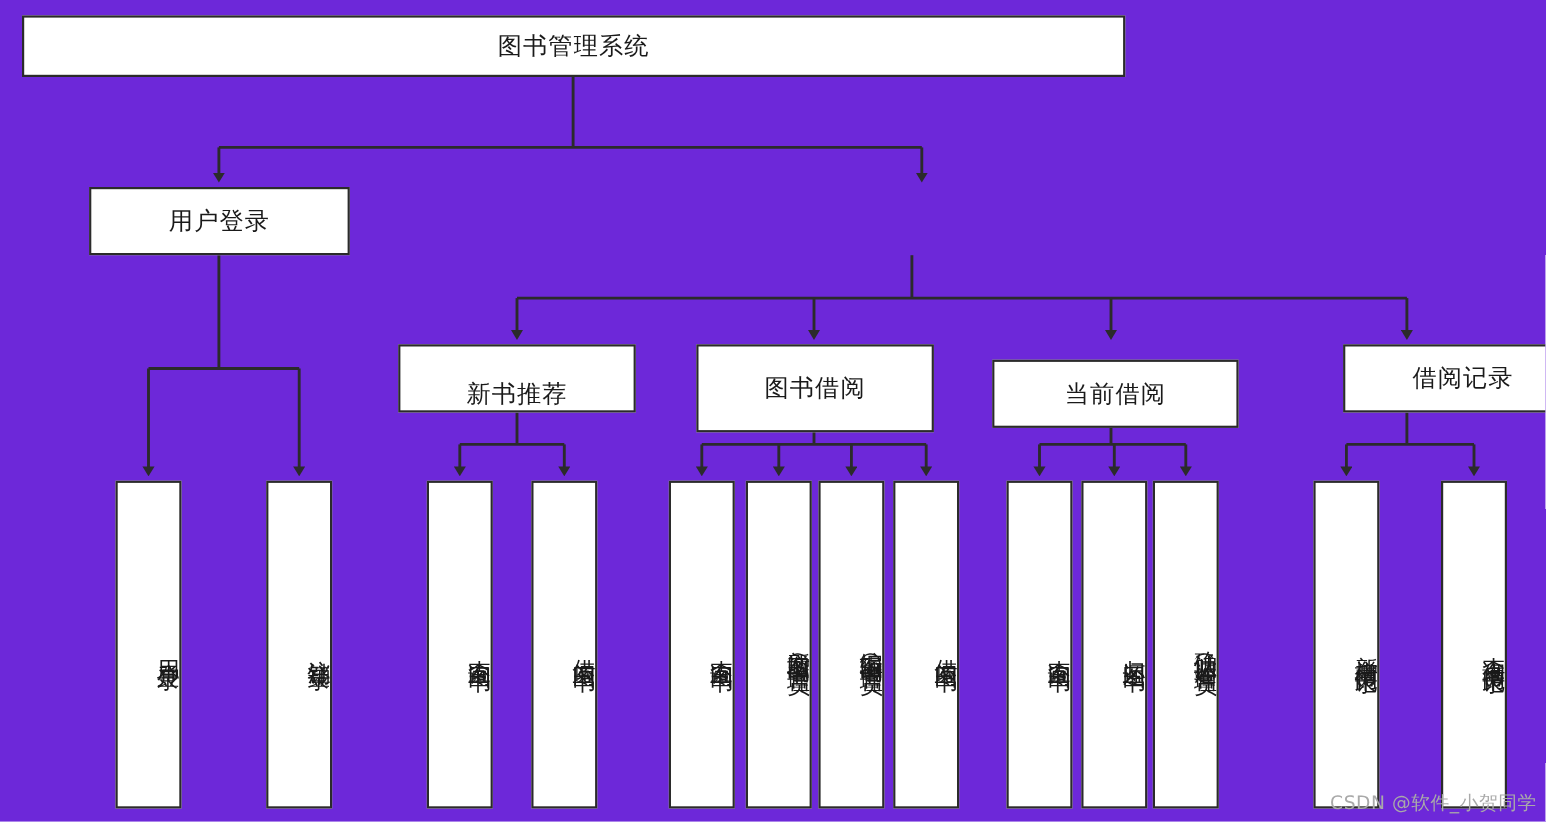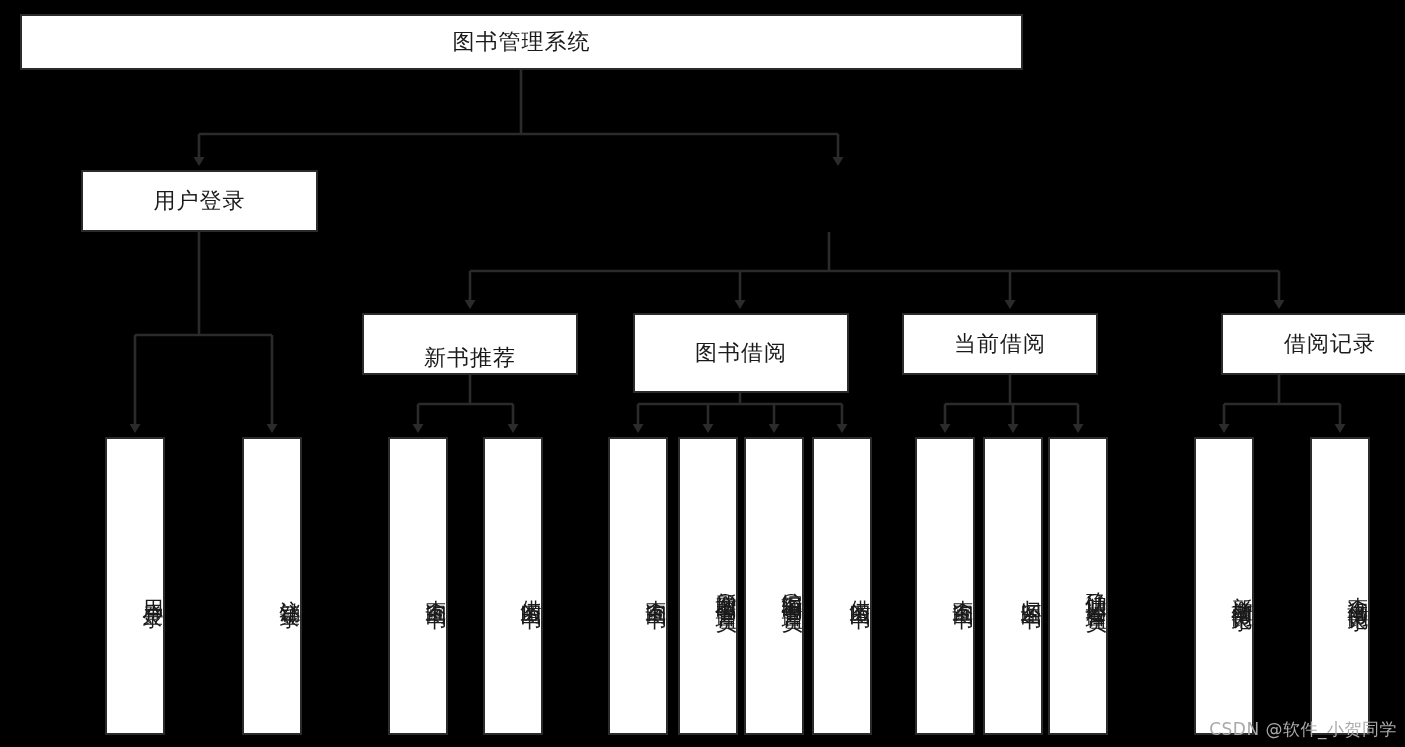--- a/index.html
+++ b/index.html
@@ -4,21 +4,21 @@
 <style>
   html, body {
     margin: 0;
     padding: 0;
     background: #ffffff;
   }
   #canvas {
     position: relative;
     width: 1405px;
     height: 747px;
-    background: #000000;
+    background: #6d28d9;
     overflow: hidden;
     font-family: "DejaVu Sans", "Liberation Sans", sans-serif;
   }
   svg.wires {
     position: absolute;
     left: 0; top: 0;
     width: 1405px;
     height: 747px;
     pointer-events: none;
   }
@@ -125,21 +125,21 @@
   <div class="node h" style="left:81px; top:170px; width:237px; height:62px;">
     <span class="lbl">用户登录</span>
   </div>
 
   <div class="node h" style="left:362px; top:313px; width:216px; height:62px;align-items:flex-end;">
     <span class="lbl">新书推荐</span>
   </div>
   <div class="node h" style="left:633px; top:313px; width:216px; height:80px;">
     <span class="lbl">图书借阅</span>
   </div>
-  <div class="node h" style="left:902px; top:313px; width:196px; height:62px;">
+  <div class="node h" style="left:902px; top:327px; width:224px; height:62px;">
     <span class="lbl">当前借阅</span>
   </div>
   <div class="node h" style="left:1221px; top:313px; width:218px; height:62px;">
     <span class="lbl">借阅记录</span>
   </div>
 
   <div class="node v" style="left:105px; top:437px; width:60px; height:298px;">
     <span class="lbl">用户登录</span>
   </div>
   <div class="node v" style="left:242px; top:437px; width:60px; height:298px;">

